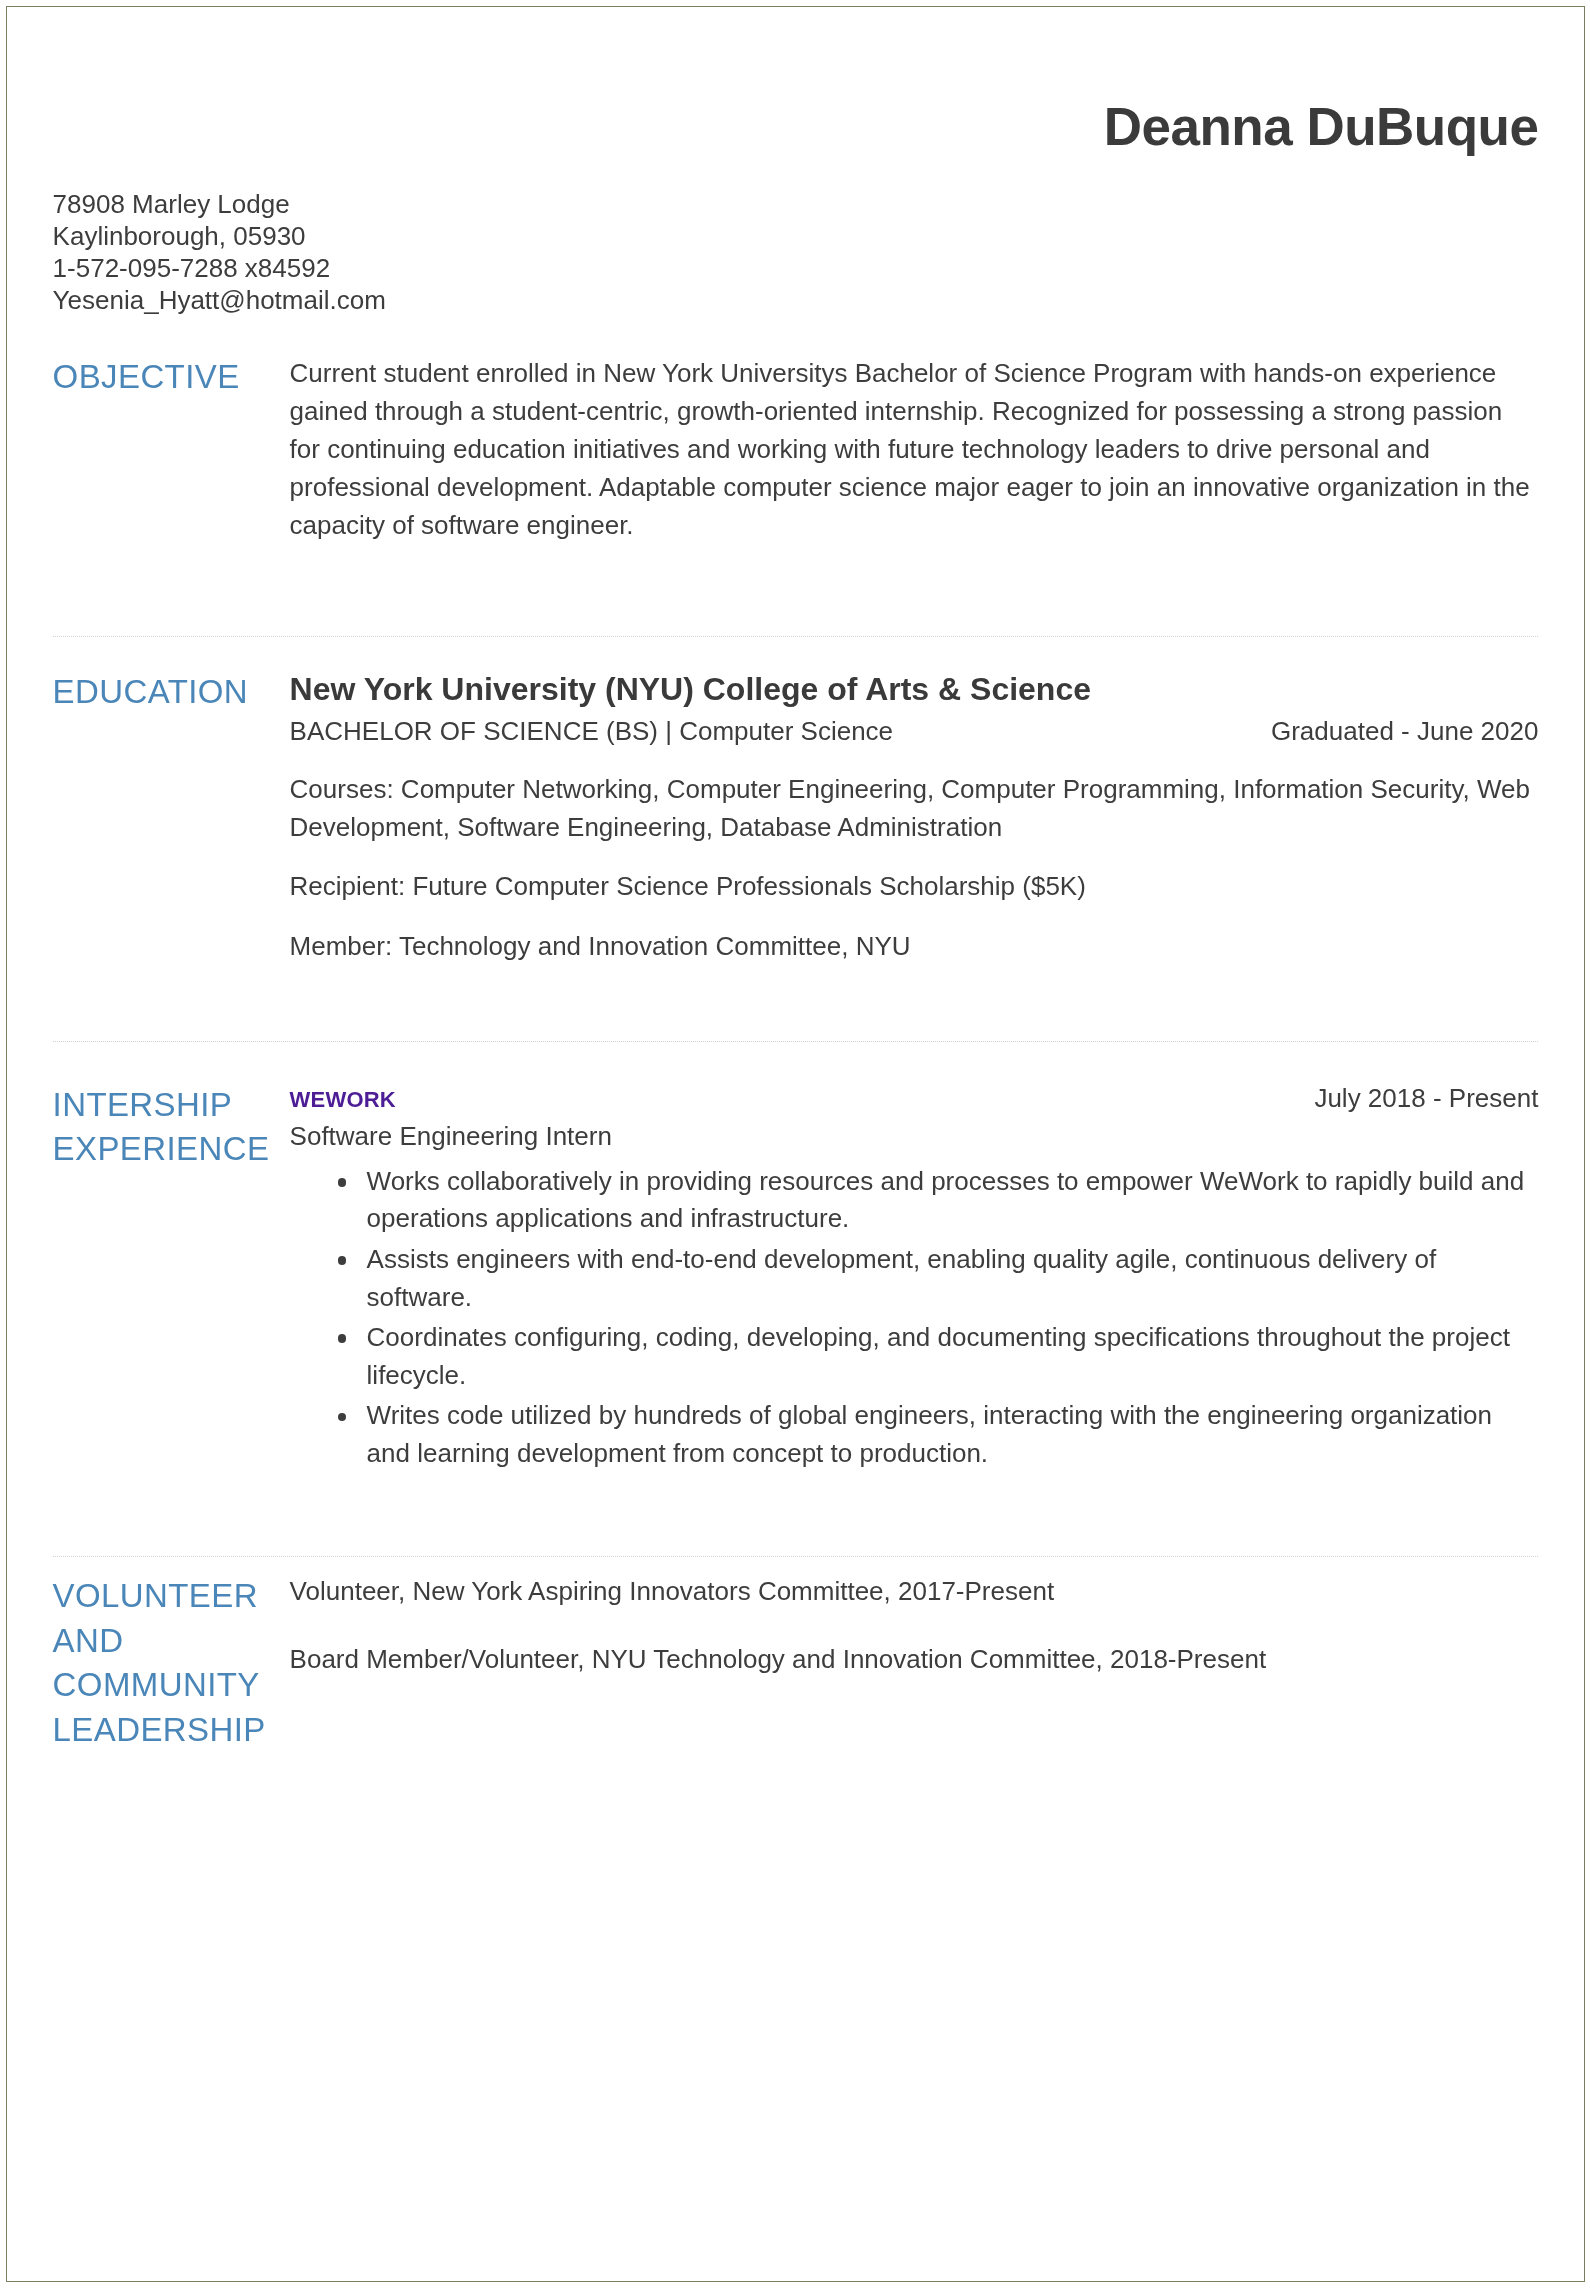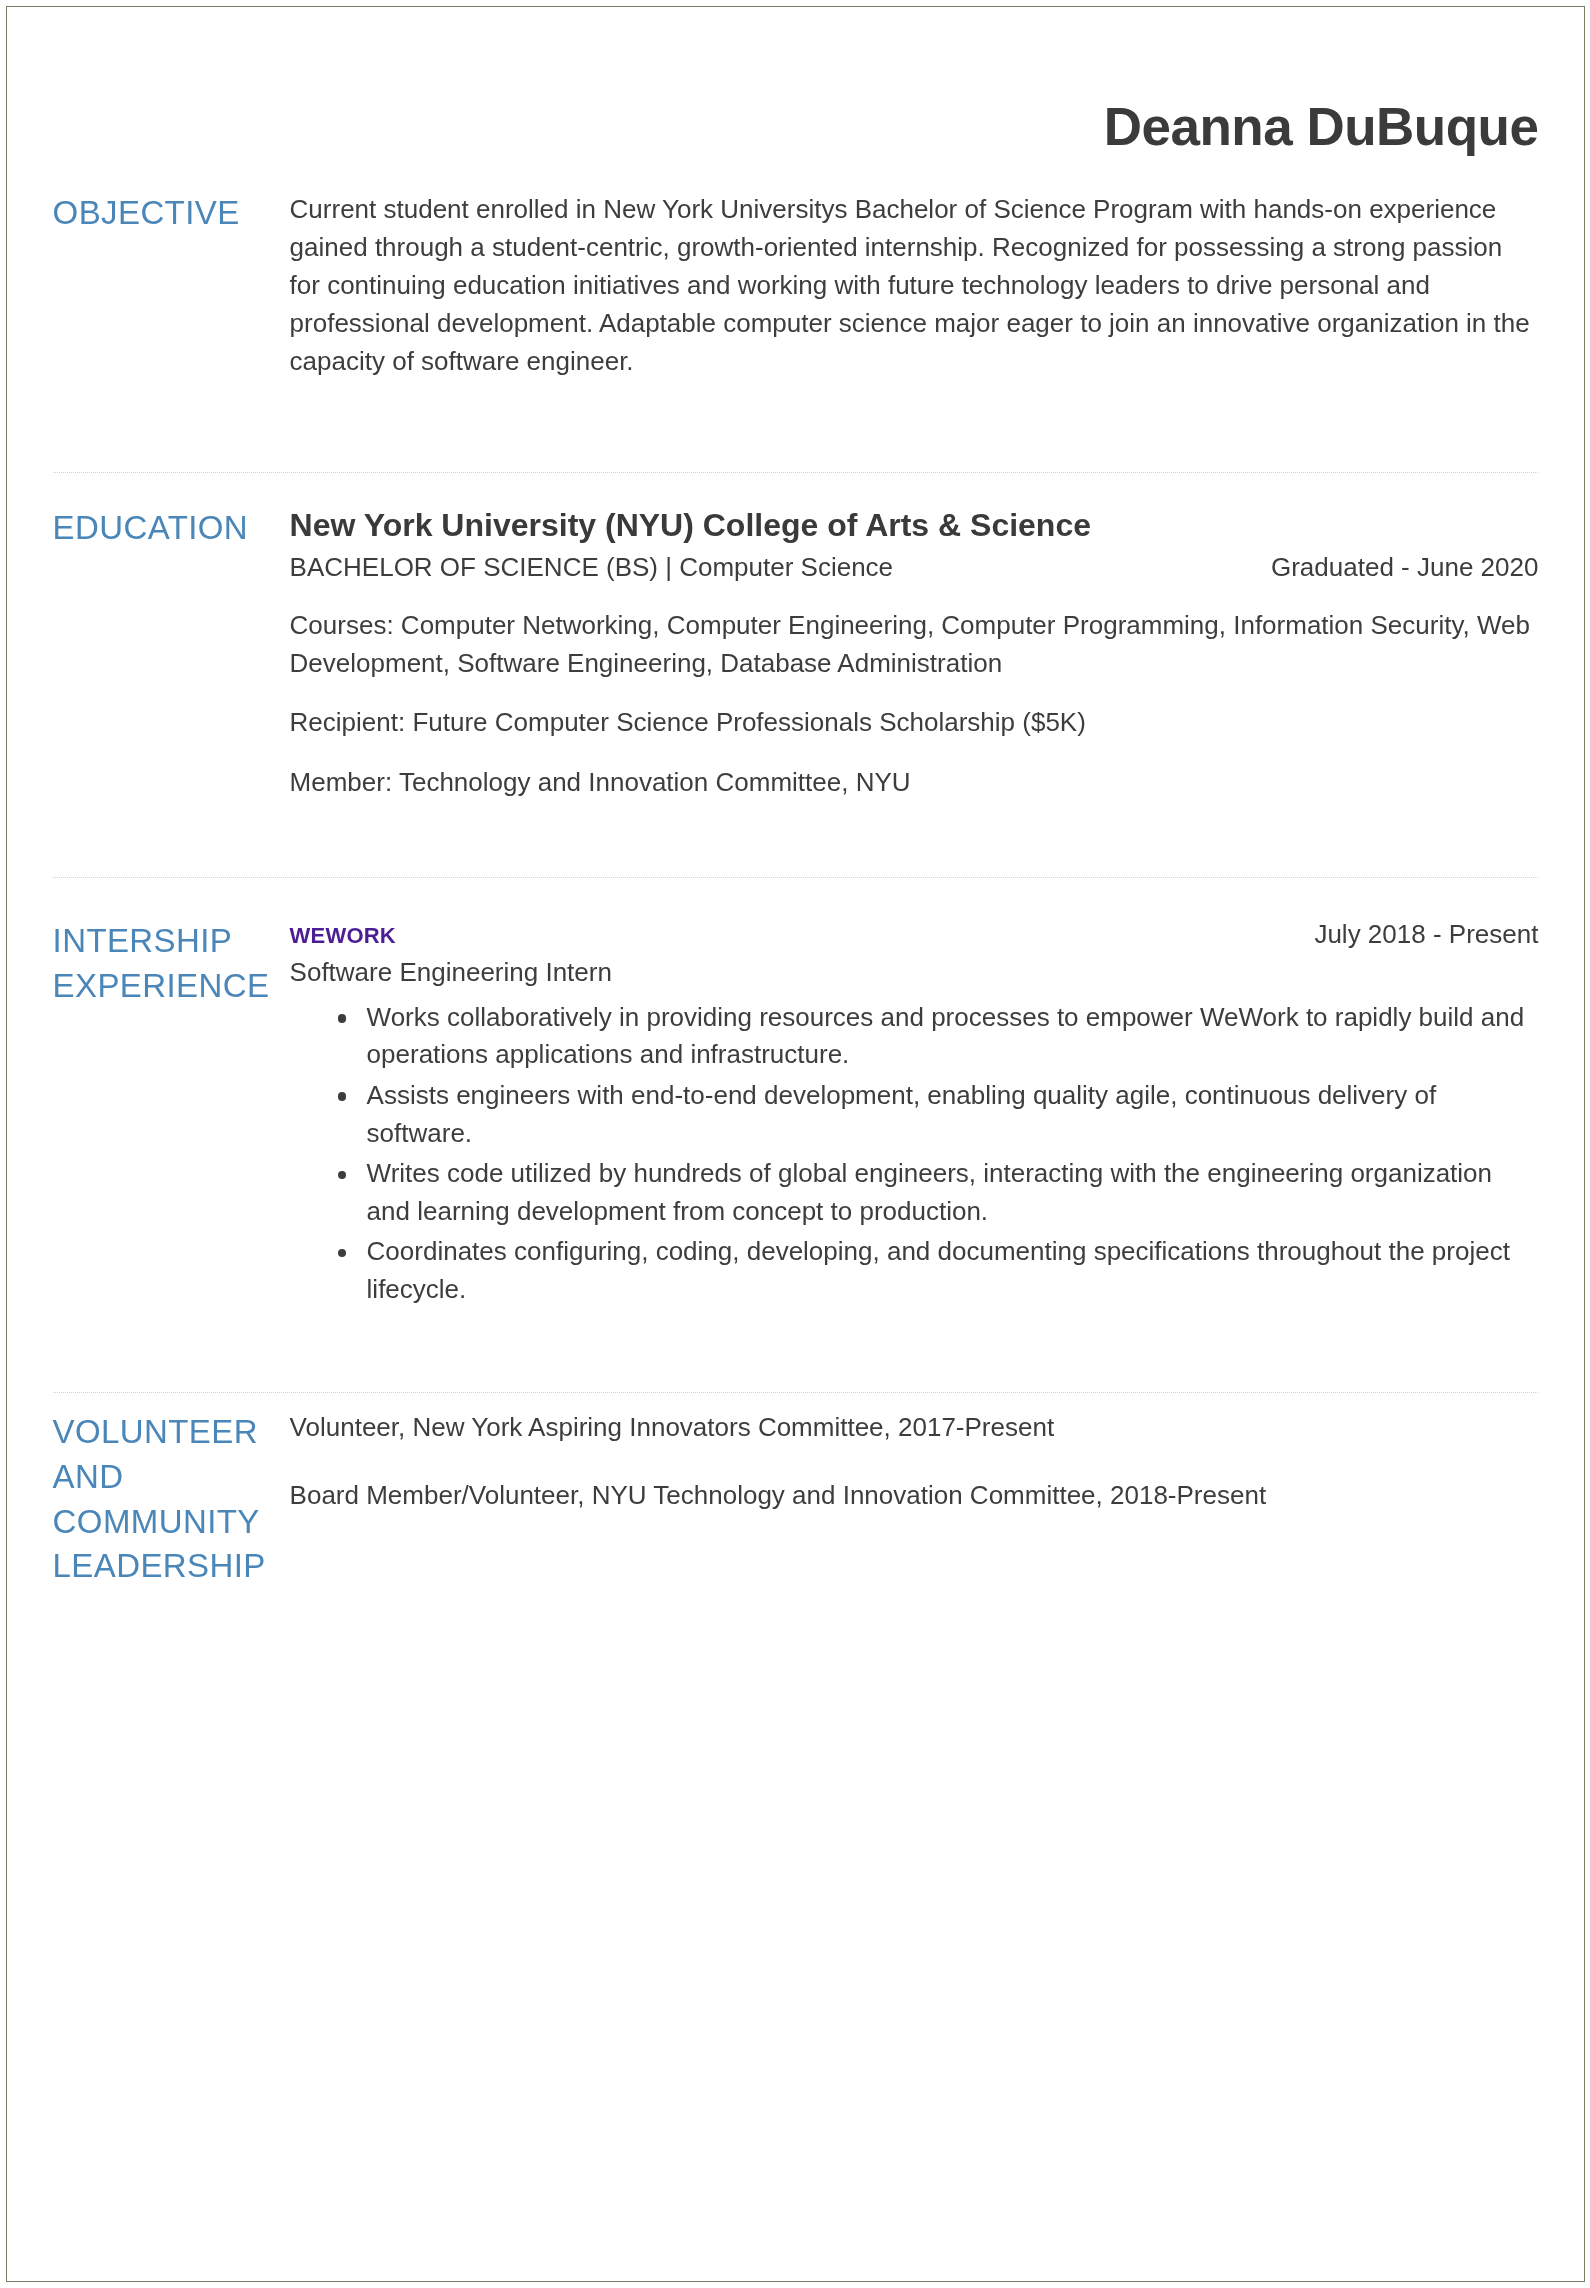--- a/index.html
+++ b/index.html
@@ -205,20 +205,26 @@
 </head>
 <body>
 
 <div class="page">
   <div class="page-frame"></div>
 
   <div class="page-inner">
 
     <h1 class="name">Deanna DuBuque</h1>
 
+    <div class="contact-block">
+      <div class="contact-line">78908 Marley Lodge</div>
+      <div class="contact-line">Kaylinborough, 05930</div>
+      <div class="contact-line">1-572-095-7288 x84592</div>
+      <div class="contact-line">Yesenia_Hyatt@hotmail.com</div>
+    </div>
 
     <div class="section sec-objective">
       <div class="section-label">OBJECTIVE</div>
       <div class="section-body">
         <p class="objective-text">Current student enrolled in New York Universitys Bachelor of Science Program with hands-on experience gained through a student-centric, growth-oriented internship. Recognized for possessing a strong passion for continuing education initiatives and working with future technology leaders to drive personal and professional development. Adaptable computer science major eager to join an innovative organization in the capacity of software engineer.</p>
       </div>
     </div>
 
     <hr class="divider div-1">
 
@@ -254,22 +260,22 @@
         <div class="job-header-row">
           <span class="job-company">WEWORK</span>
           <span class="job-date">July 2018 - Present</span>
         </div>
 
         <div class="job-title">Software Engineering Intern</div>
 
         <ul class="job-bullets">
           <li>Works collaboratively in providing resources and processes to empower WeWork to rapidly build and operations applications and infrastructure.</li>
           <li>Assists engineers with end-to-end development, enabling quality agile, continuous delivery of software.</li>
+          <li>Coordinates configuring, coding, developing, and documenting specifications throughout the project lifecycle.</li>
           <li>Writes code utilized by hundreds of global engineers, interacting with the engineering organization and learning development from concept to production.</li>
-          <li>Coordinates configuring, coding, developing, and documenting specifications throughout the project lifecycle.</li>
         </ul>
       </div>
     </div>
 
     <hr class="divider div-3">
 
     <div class="section sec-volunteer">
       <div class="section-label vol-label">
         <div>VOLUNTEER</div>
         <div>AND</div>

